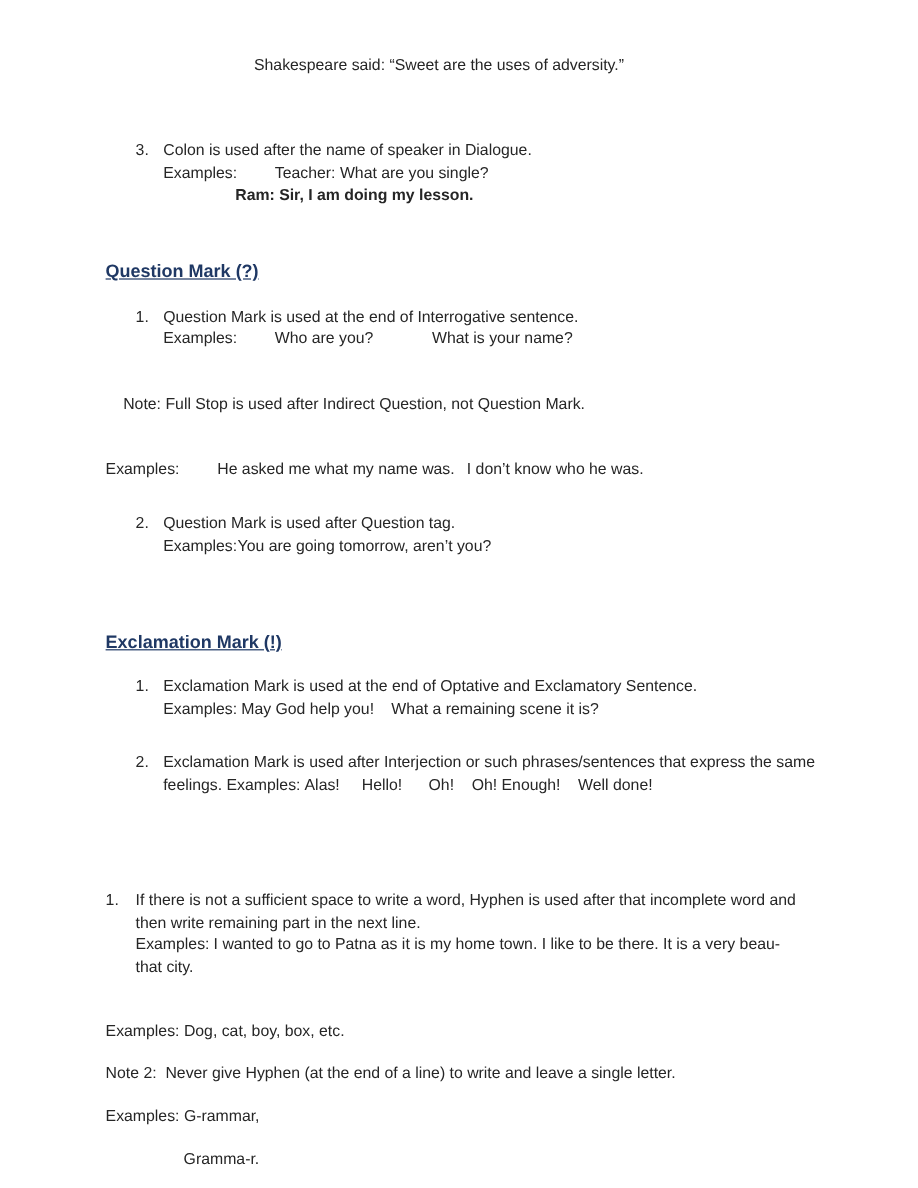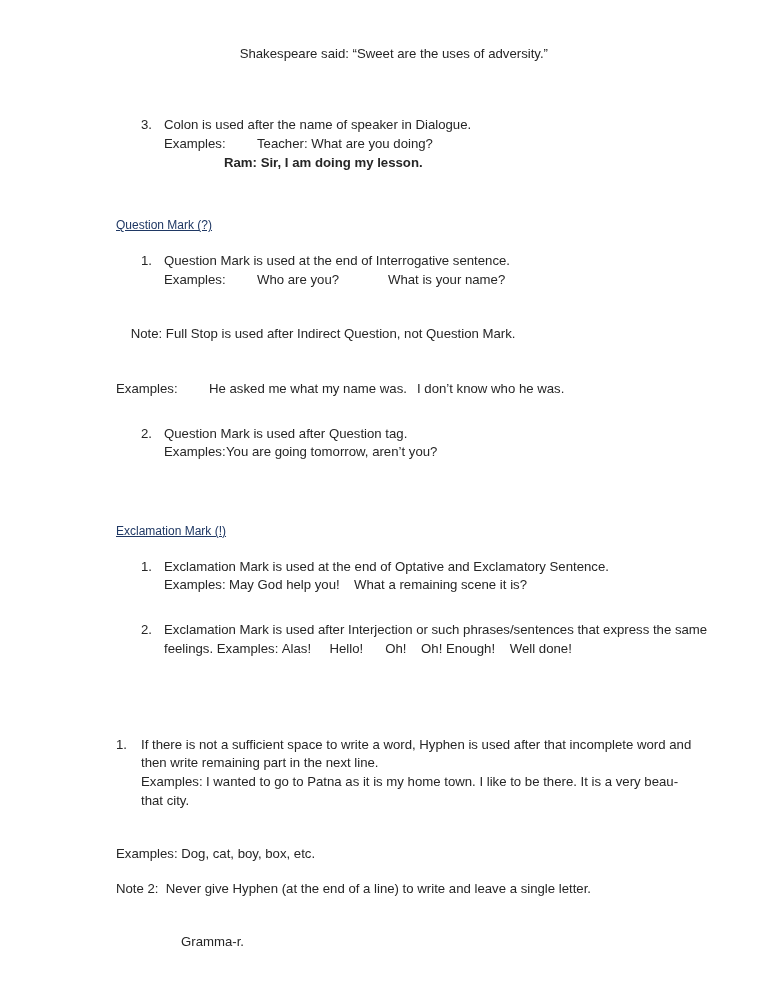--- a/index.html
+++ b/index.html
@@ -14,37 +14,37 @@
     color: #262626;
     font-size: 13.2px;
     line-height: 1.42;
     -webkit-font-smoothing: antialiased;
   }
   .page {
     position: relative;
     width: 765px;
     height: 848px;
     box-sizing: border-box;
-    padding: 26px 72px 0 116px;
+    padding: 26px 72px 0 88px;
   }
   .line {
     white-space: pre;
     margin: 0;
   }
   
   .sp-sm { height: 10px; }
   .sp-md { height: 17px; }
   .sp-lg { height: 26px; }
   .sp-xl { height: 34px; }
 
   
   .section-heading {
     color: #1f3864;
-    font-weight: normal;
-    font-size: 12px;
+    font-weight: bold;
+    font-size: 15px;
     text-decoration: underline;
     display: inline-block;
     white-space: pre;
     margin: 0;
   }
   .heading-row { margin: 0; }
 
   
   .li {
     display: flex;
@@ -81,21 +81,21 @@
   <div class="line centerish">
     <span>Shakespeare said: “Sweet are the uses of adversity.”</span>
   </div>
 
   <div class="sp-xl"></div>
 
   <div class="li li-a">
     <span class="marker">3.</span>
     <span class="content">Colon is used after the name of speaker in Dialogue.</span>
   </div>
-  <div class="line ind-48"><span class="t-ex">Examples:</span><span>Teacher: What are you doing?</span></div>
+  <div class="line ind-48"><span class="t-ex">Examples:</span><span>Teacher: What are you single?</span></div>
   <div class="line ind-108"><span>Ram: Sir, I am doing my lesson.</span></div>
 
   <div class="sp-xl"></div>
   <div class="sp-sm"></div>
 
   <div class="heading-row">
     <span class="section-heading">Question Mark (?)</span>
   </div>
 
   <div class="sp-md"></div>
@@ -172,18 +172,19 @@
   <div class="sp-md"></div>
 
   <div class="line ind-0">Examples: Dog, cat, boy, box, etc.</div>
 
   <div class="sp-md"></div>
 
   <div class="line ind-0">Note 2:  Never give Hyphen (at the end of a line) to write and leave a single letter.</div>
 
   <div class="sp-md"></div>
 
+  <div class="line ind-0">Examples: G-rammar,</div>
 
   <div class="sp-md"></div>
 
   <div class="line ind-65"><span class="t-gram">Gramma-r.</span></div>
 
 </div>
 
 </body></html>

